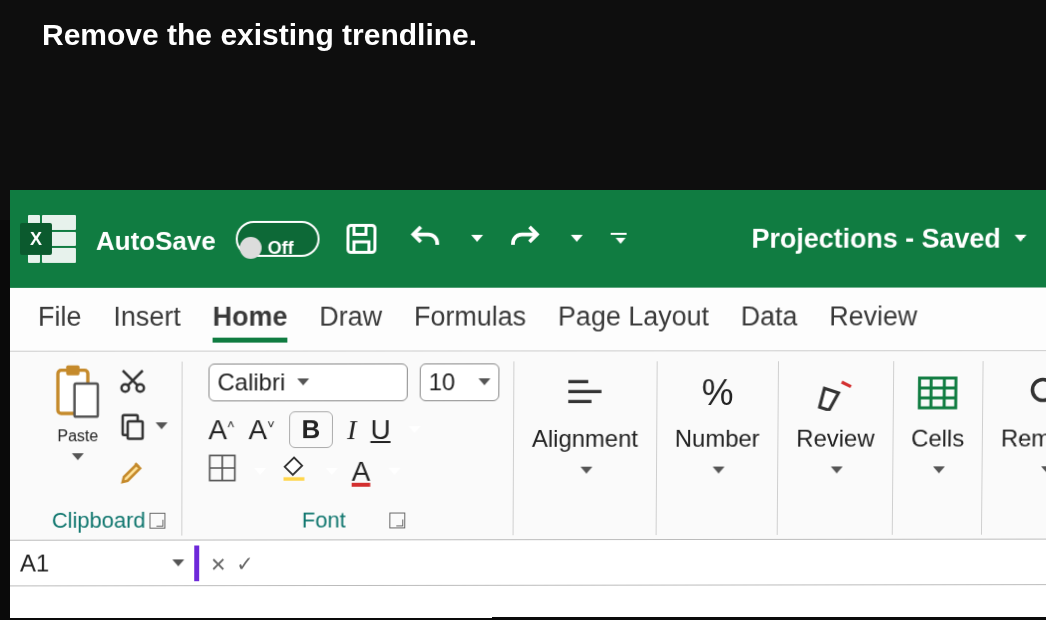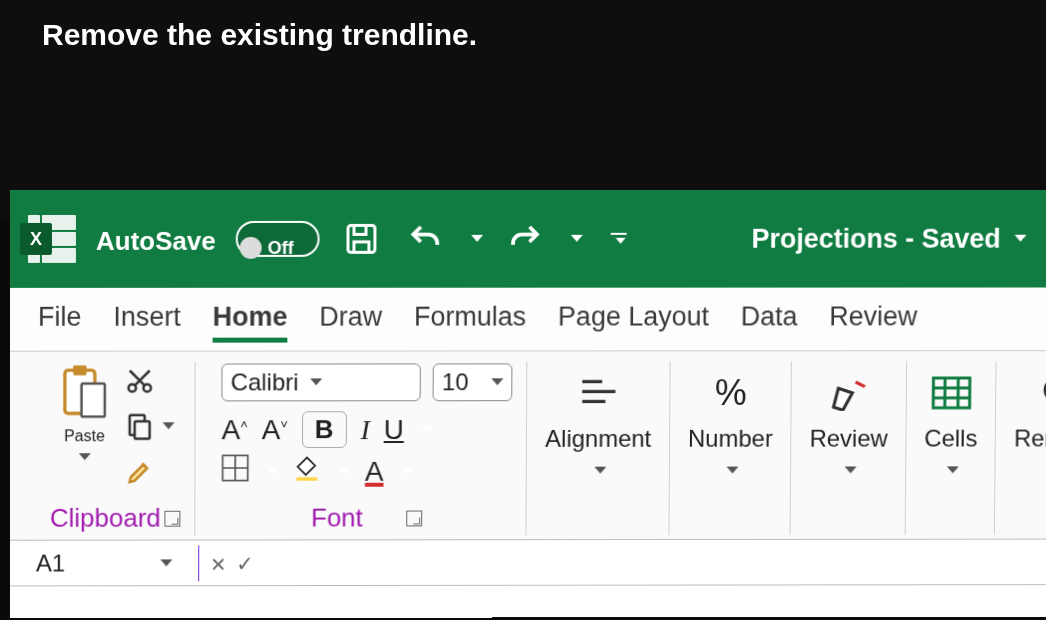--- a/index.html
+++ b/index.html
@@ -126,21 +126,21 @@
     border-bottom: 1px solid #bbb;
     height: 190px;
   }
   .group {
     display:flex; flex-direction:column; align-items:center;
     padding: 2px 14px 2px 26px;
     border-right: 1px solid #cfcfcf;
   }
   .group:last-child { border-right:none; }
   .group-label {
-    font-size: 26px; color:#a21caf;
+    font-size: 22px; color:#0f766e;
     margin-top: auto;
     padding-top: 4px;
     display:flex; align-items:center; gap:4px;
   }
   .dlg-launch {
     width:16px; height:16px; border:1px solid #666;
     position:relative;
   }
   .dlg-launch::after {
     content:""; position:absolute; right:1px; bottom:1px;
@@ -186,22 +186,22 @@
   .collapsed .lbl { font-size:24px; }
   .collapsed .caret-mini { border-top-color:#555; display:block; margin-top:6px; }
   
   .formula-bar {
     display:flex; align-items:center;
     height: 46px;
     border-bottom: 1px solid #bbb;
     font-size: 24px;
   }
   .namebox {
-    width: 190px; padding: 4px 26px;
-    border-right:1px solid #6d28d9; display:flex; align-items:center; justify-content:space-between;
+    width: 190px; padding: 4px 10px;
+    border-right:5px solid #6d28d9; display:flex; align-items:center; justify-content:space-between;
   }
   .namebox .caret-mini { border-top-color:#555; }
   .fb-btns { display:flex; gap:12px; padding:0 12px; color:#666; }
   .fb-btns span { font-family: monospace; }
 </style>
 </head>
 <body>
 
 <div class="instruction-area">
   <span>Remove the existing trendline.</span>

